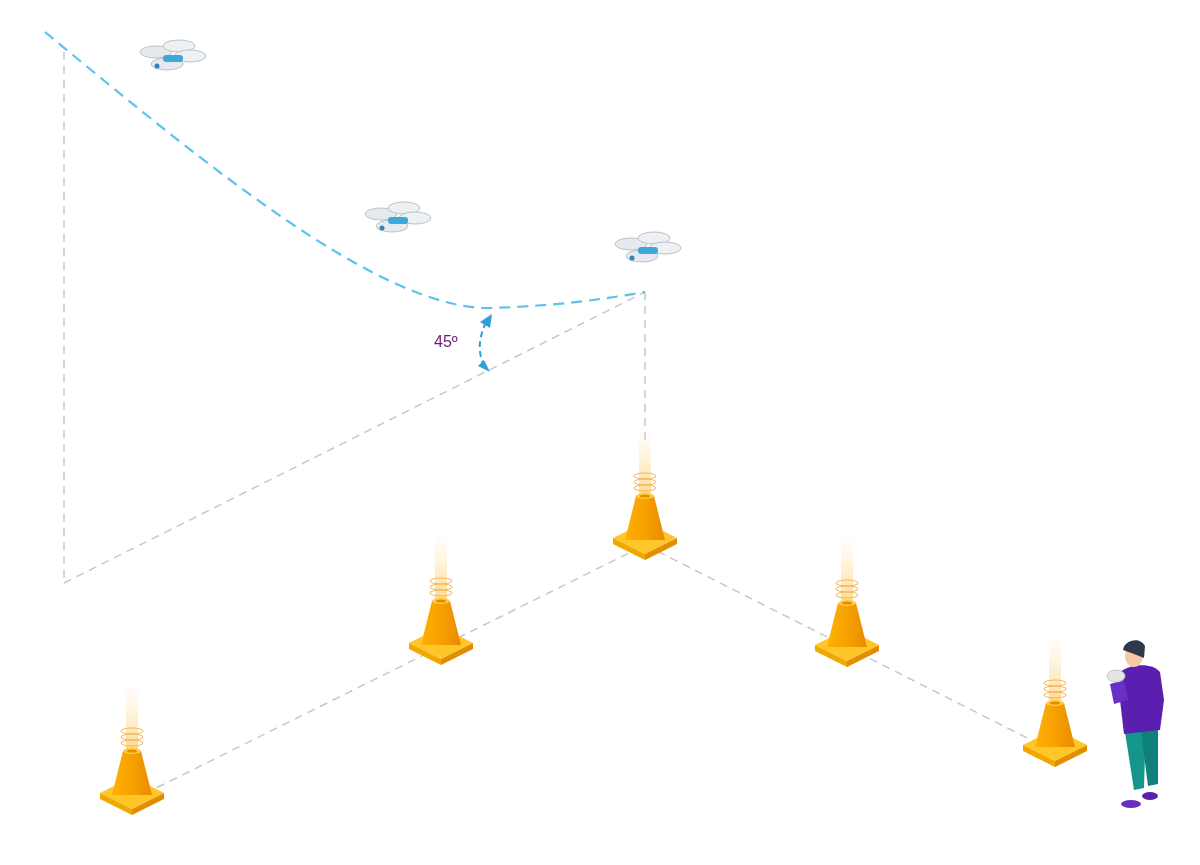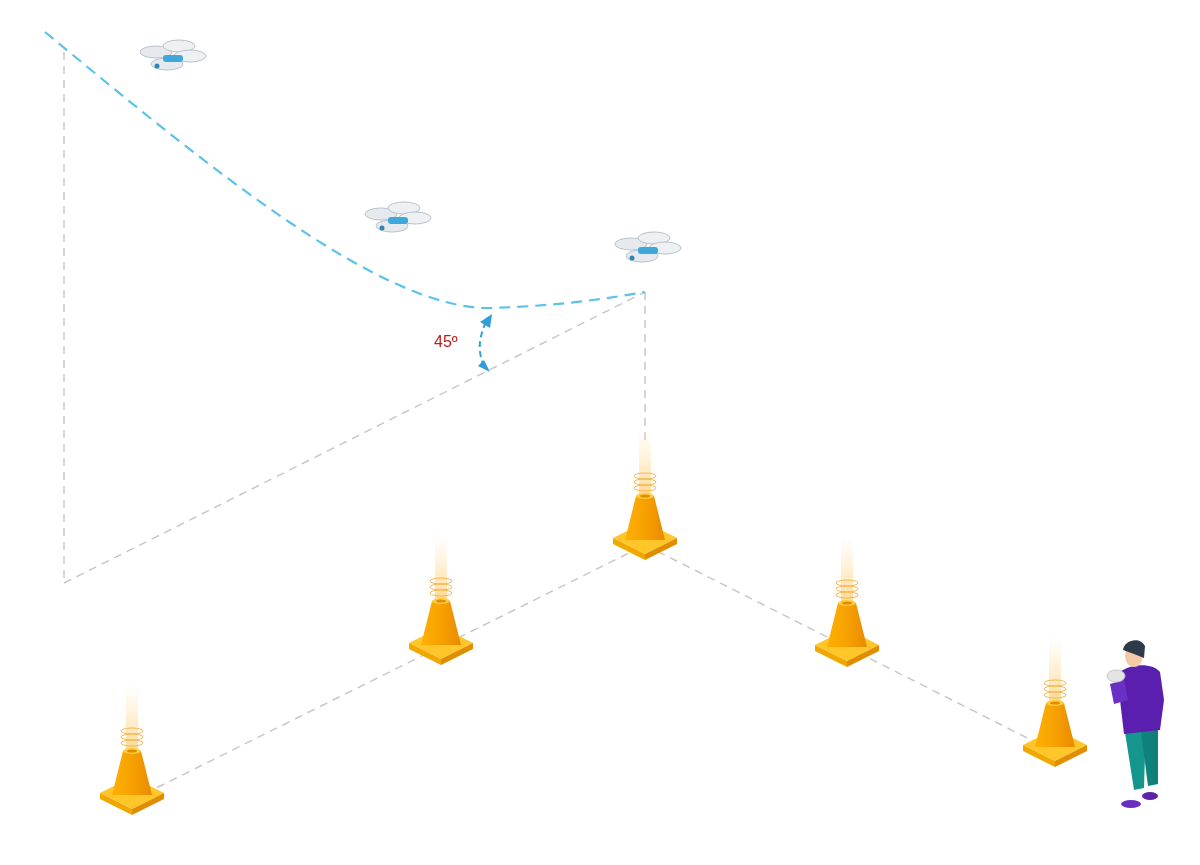--- a/index.html
+++ b/index.html
@@ -1,18 +1,18 @@
 <!DOCTYPE html>
 <html><head>
   <meta charset="utf-8">
   <style>
     html, body { margin: 0; padding: 0; background: #ffffff; }
     body { width: 1200px; height: 865px; position: relative; overflow: hidden; font-family: "Liberation Sans", sans-serif; }
     #scene { position: absolute; left: 0; top: 0; width: 1200px; height: 865px; }
-    .angle-label { position: absolute; left: 434px; top: 333px; font-size: 16px; color: #b91c1c; font-family: "Liberation Sans", sans-serif; }
+    .angle-label { position: absolute; left: 434px; top: 333px; font-size: 16px; color: #701a75; font-family: "Liberation Sans", sans-serif; }
   </style>
 </head>
 <body>
 
 <svg id="scene" viewBox="0 0 1200 865" xmlns="http://www.w3.org/2000/svg">
   <defs>
     <linearGradient id="coneBody" x1="0" x2="1" y1="0" y2="0">
       <stop offset="0" stop-color="#ffb000"></stop>
       <stop offset="0.5" stop-color="#f7a100"></stop>
       <stop offset="1" stop-color="#e98a00"></stop>

